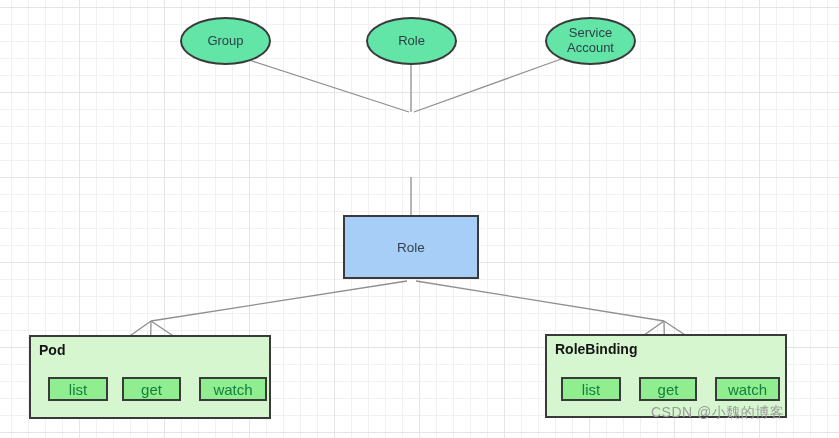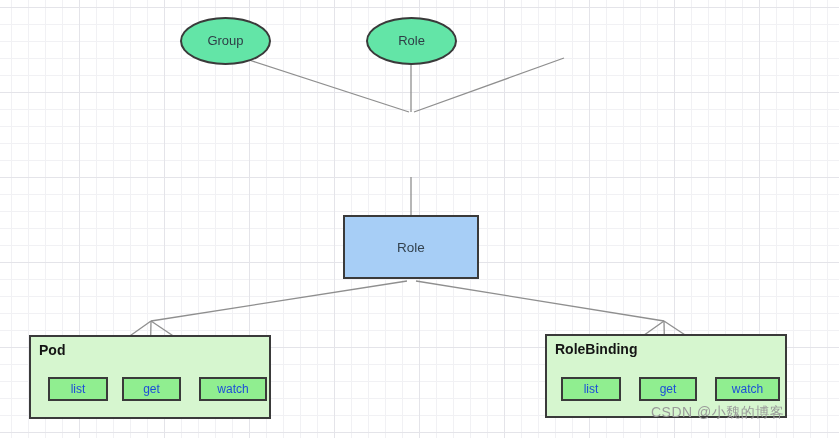--- a/index.html
+++ b/index.html
@@ -59,21 +59,21 @@
   .resource-group.deployment{left:545px;top:334px;}
   .resource-label{
     position:absolute;left:8px;top:5px;
     font-size:14px;font-weight:bold;color:#141414;
   }
   .perm{
     position:absolute;height:24px;box-sizing:border-box;
     display:flex;align-items:center;justify-content:center;
     background:var(--permission-fill);
     border:2px solid var(--shape-border);
-    font-size:12px;color:#1d4ed8;
+    font-size:15px;color:#15803d;
   }
   .pod .perm.p0{left:17px;top:40px;width:60px;}
   .pod .perm.p1{left:91px;top:40px;width:59px;}
   .pod .perm.p2{left:168px;top:40px;width:68px;}
   .deployment .perm.p0{left:14px;top:41px;width:60px;}
   .deployment .perm.p1{left:92px;top:41px;width:58px;}
   .deployment .perm.p2{left:168px;top:41px;width:65px;}
 
   .watermark{
     position:absolute;left:651px;top:404px;
@@ -100,20 +100,23 @@
     <line x1="664" y1="321" x2="665" y2="374"></line>
     <line x1="664" y1="321" x2="744" y2="374"></line>
   </svg>
 
   <div class="node actor group">
     <span>Group</span>
   </div>
   <div class="node actor user">
     <span>Role</span>
   </div>
+  <div class="node actor service-account">
+    <span>Service Account</span>
+  </div>
 
   <div class="node rect role">
     <span>Role</span>
   </div>
 
   <div class="resource-group pod">
     <div class="resource-label">Pod</div>
     <div class="perm p0">list</div>
     <div class="perm p1">get</div>
     <div class="perm p2">watch</div>

